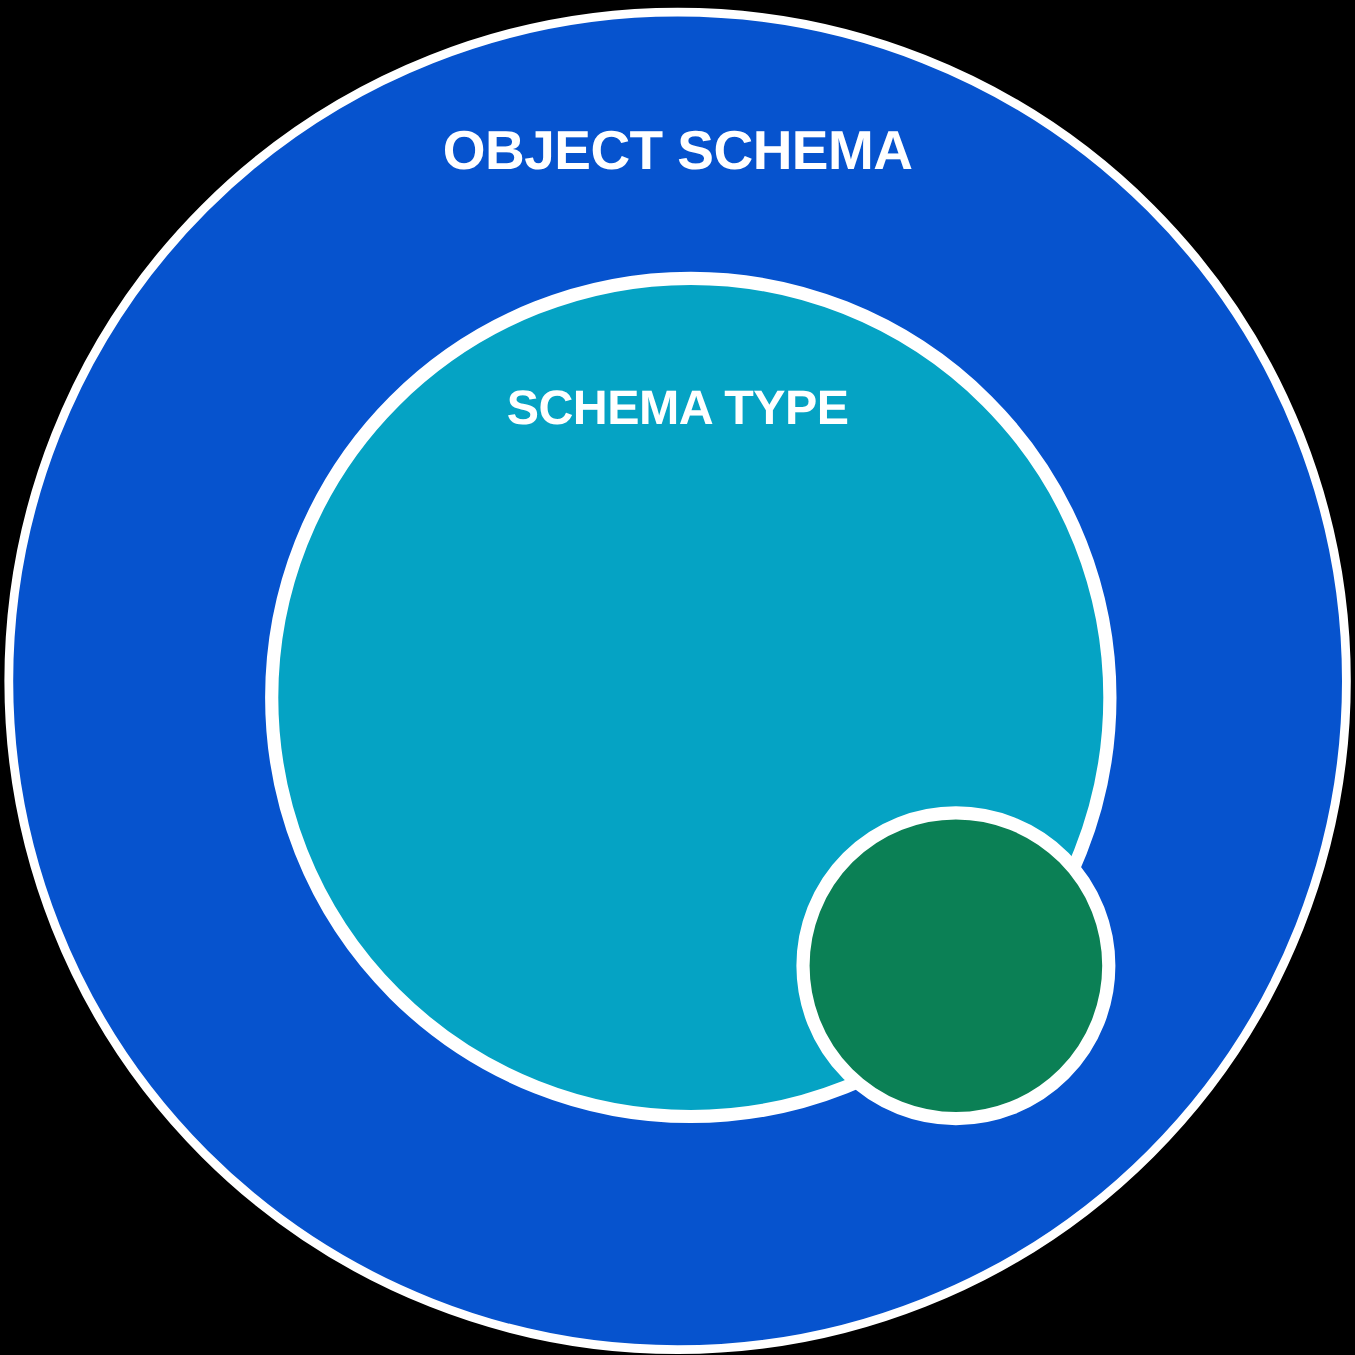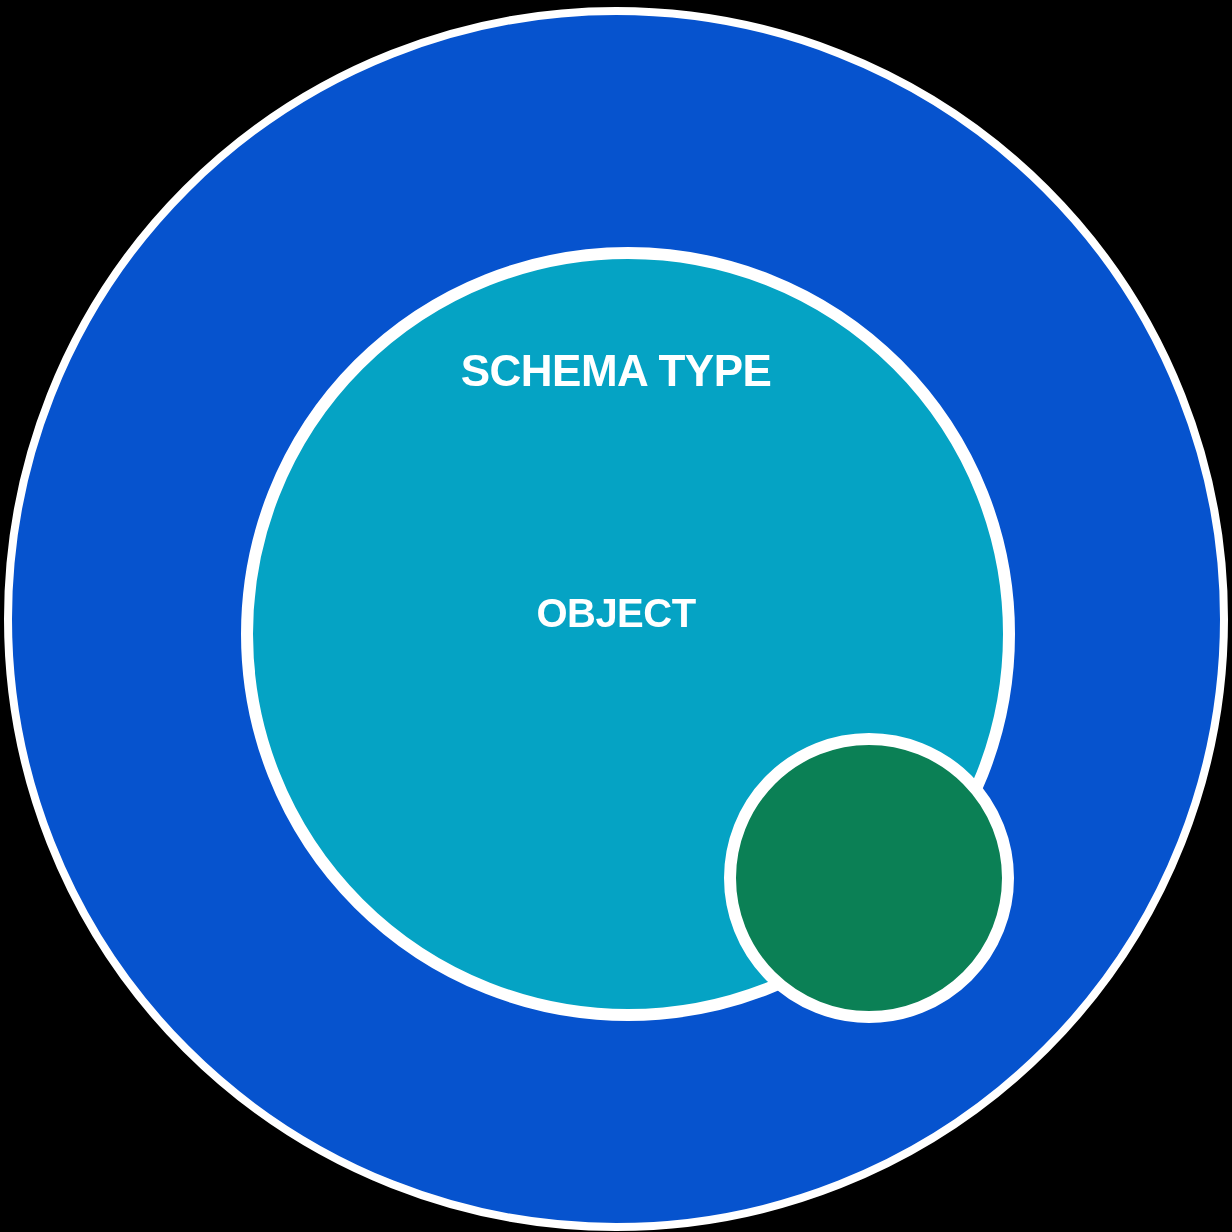--- a/index.html
+++ b/index.html
@@ -83,18 +83,18 @@
 <body style="background: rgb(0, 0, 0);">
 
 <div id="diagram-root" style="background: rgb(0, 0, 0);">
 
   <div class="ring" id="ring-schema" style="background: rgb(6, 83, 206); border-color: rgb(255, 255, 255);">
     <div class="ring" id="ring-type" style="background: rgb(5, 163, 196); border-color: rgb(255, 255, 255);">
       <div class="ring" id="ring-object" style="background: rgb(11, 128, 85); border-color: rgb(255, 255, 255);"></div>
     </div>
   </div>
 
+  <div class="ring-label" id="label-schema" style="color: rgb(255, 255, 255);">OBJECT SCHEMA</div>
 
   <div class="ring-label" id="label-type" style="color: rgb(255, 255, 255);">SCHEMA TYPE</div>
 
-  <div class="ring-label" id="label-object" style="color: rgb(255, 255, 255);">OBJECT</div>
 
 </div>
 
 </body></html>

